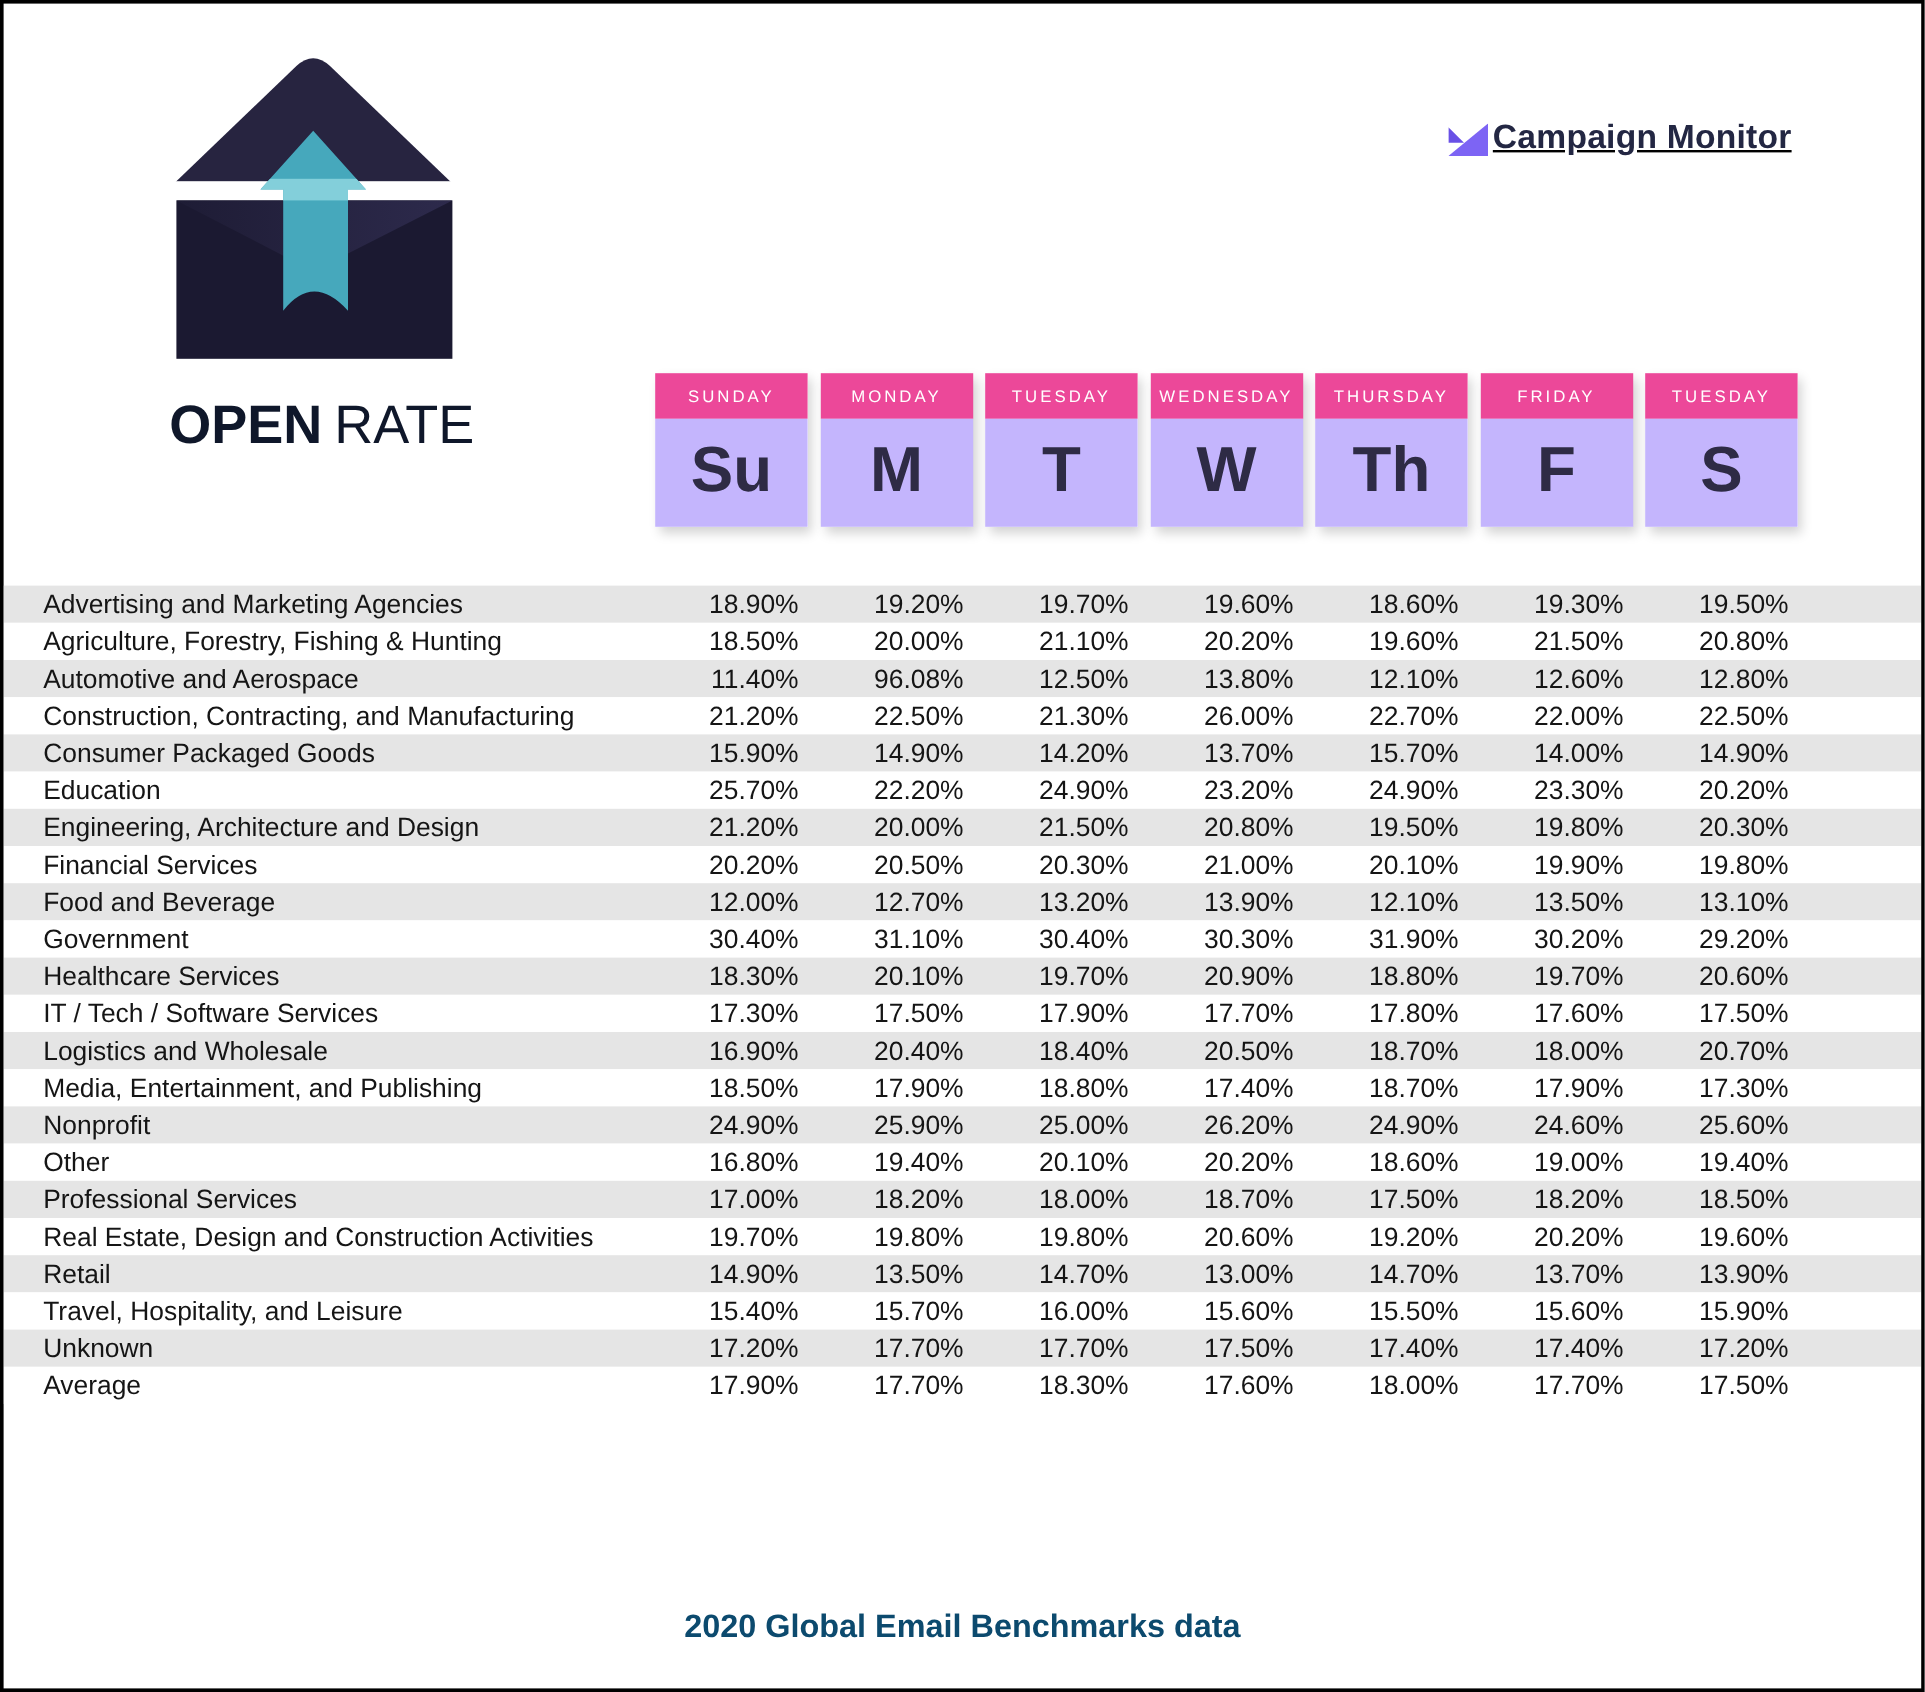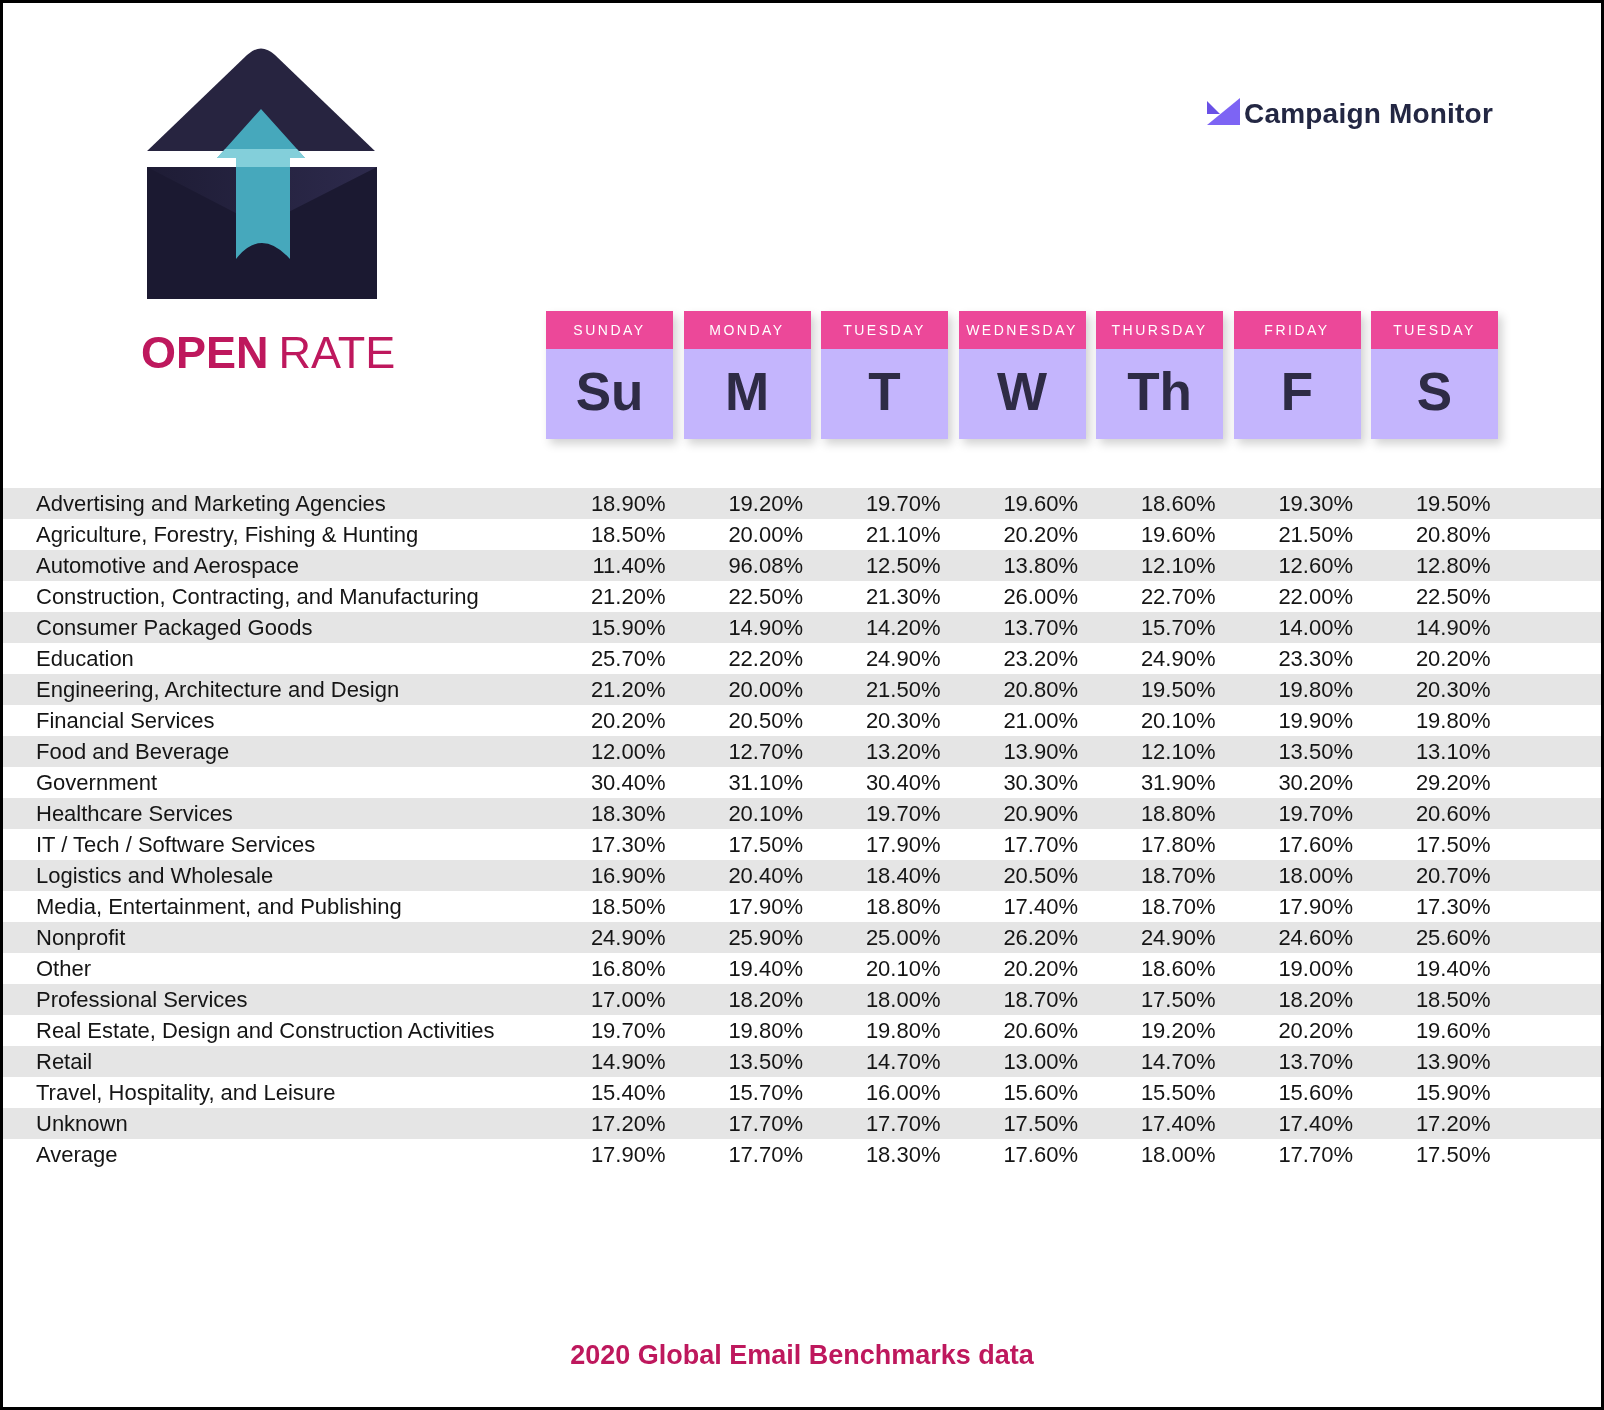--- a/index.html
+++ b/index.html
@@ -9,25 +9,25 @@
   .page {
     position:relative;
     width:1604px; height:1410px;
     background:#ffffff;
     border:3px solid #000000;
     overflow:hidden;
   }
 
   
   .logo-block { position:absolute; left:138px; top:36px; width:240px; }
-  .logo-title { margin-top:22px; text-align:center; font-size:45px; color:#be185d; letter-spacing:0; white-space:nowrap; }
+  .logo-title { margin-top:22px; text-align:center; font-size:45px; color:#0f172a; letter-spacing:0; white-space:nowrap; }
   .logo-title .bold { font-weight:700; }
   .logo-title .light { font-weight:400; margin-left:10px; }
 
-  .brand-logo { position:absolute; top:95px; right:108px; display:flex; align-items:flex-start; gap:4px; }
+  .brand-logo { position:absolute; top:95px; right:108px; display:flex; align-items:flex-end; gap:4px;text-decoration:underline; }
   .brand-name { font-size:28px; font-weight:700; color:#232743; letter-spacing:0.2px; }
 
   
   .tiles-row { position:absolute; top:308px; left:543px; display:flex; }
   .tile-slot { width:137.5px; }
   .tile { width:127px; box-shadow:4px 5px 9px rgba(0,0,0,0.18); }
   .tile-top {
     height:38px; background:#ec4899; color:#ffffff;
     font-size:14px; letter-spacing:2.5px; text-align:center; line-height:38px;
     overflow:hidden; white-space:nowrap;
@@ -48,21 +48,21 @@
   }
   .industry-row:nth-child(odd) { background:#E5E5E5; }
   .industry-label {
     padding-left:33px; font-size:22px; color:#151515; white-space:nowrap; overflow:hidden;
   }
   .rate-cell { text-align:right; padding-right:18px; font-size:22px; color:#151515; }
 
   
   .footer-caption {
     position:absolute; top:1337px; left:0; width:1598px;
-    text-align:center; font-size:27px; font-weight:700; color:#be185d;
+    text-align:center; font-size:27px; font-weight:700; color:#0c4a6e;
   }
 </style>
 </head>
 <body>
 
 <div class="page">
 
   <div class="logo-block">
     <svg width="240" height="262" viewBox="0 0 240 262">
       <defs>

